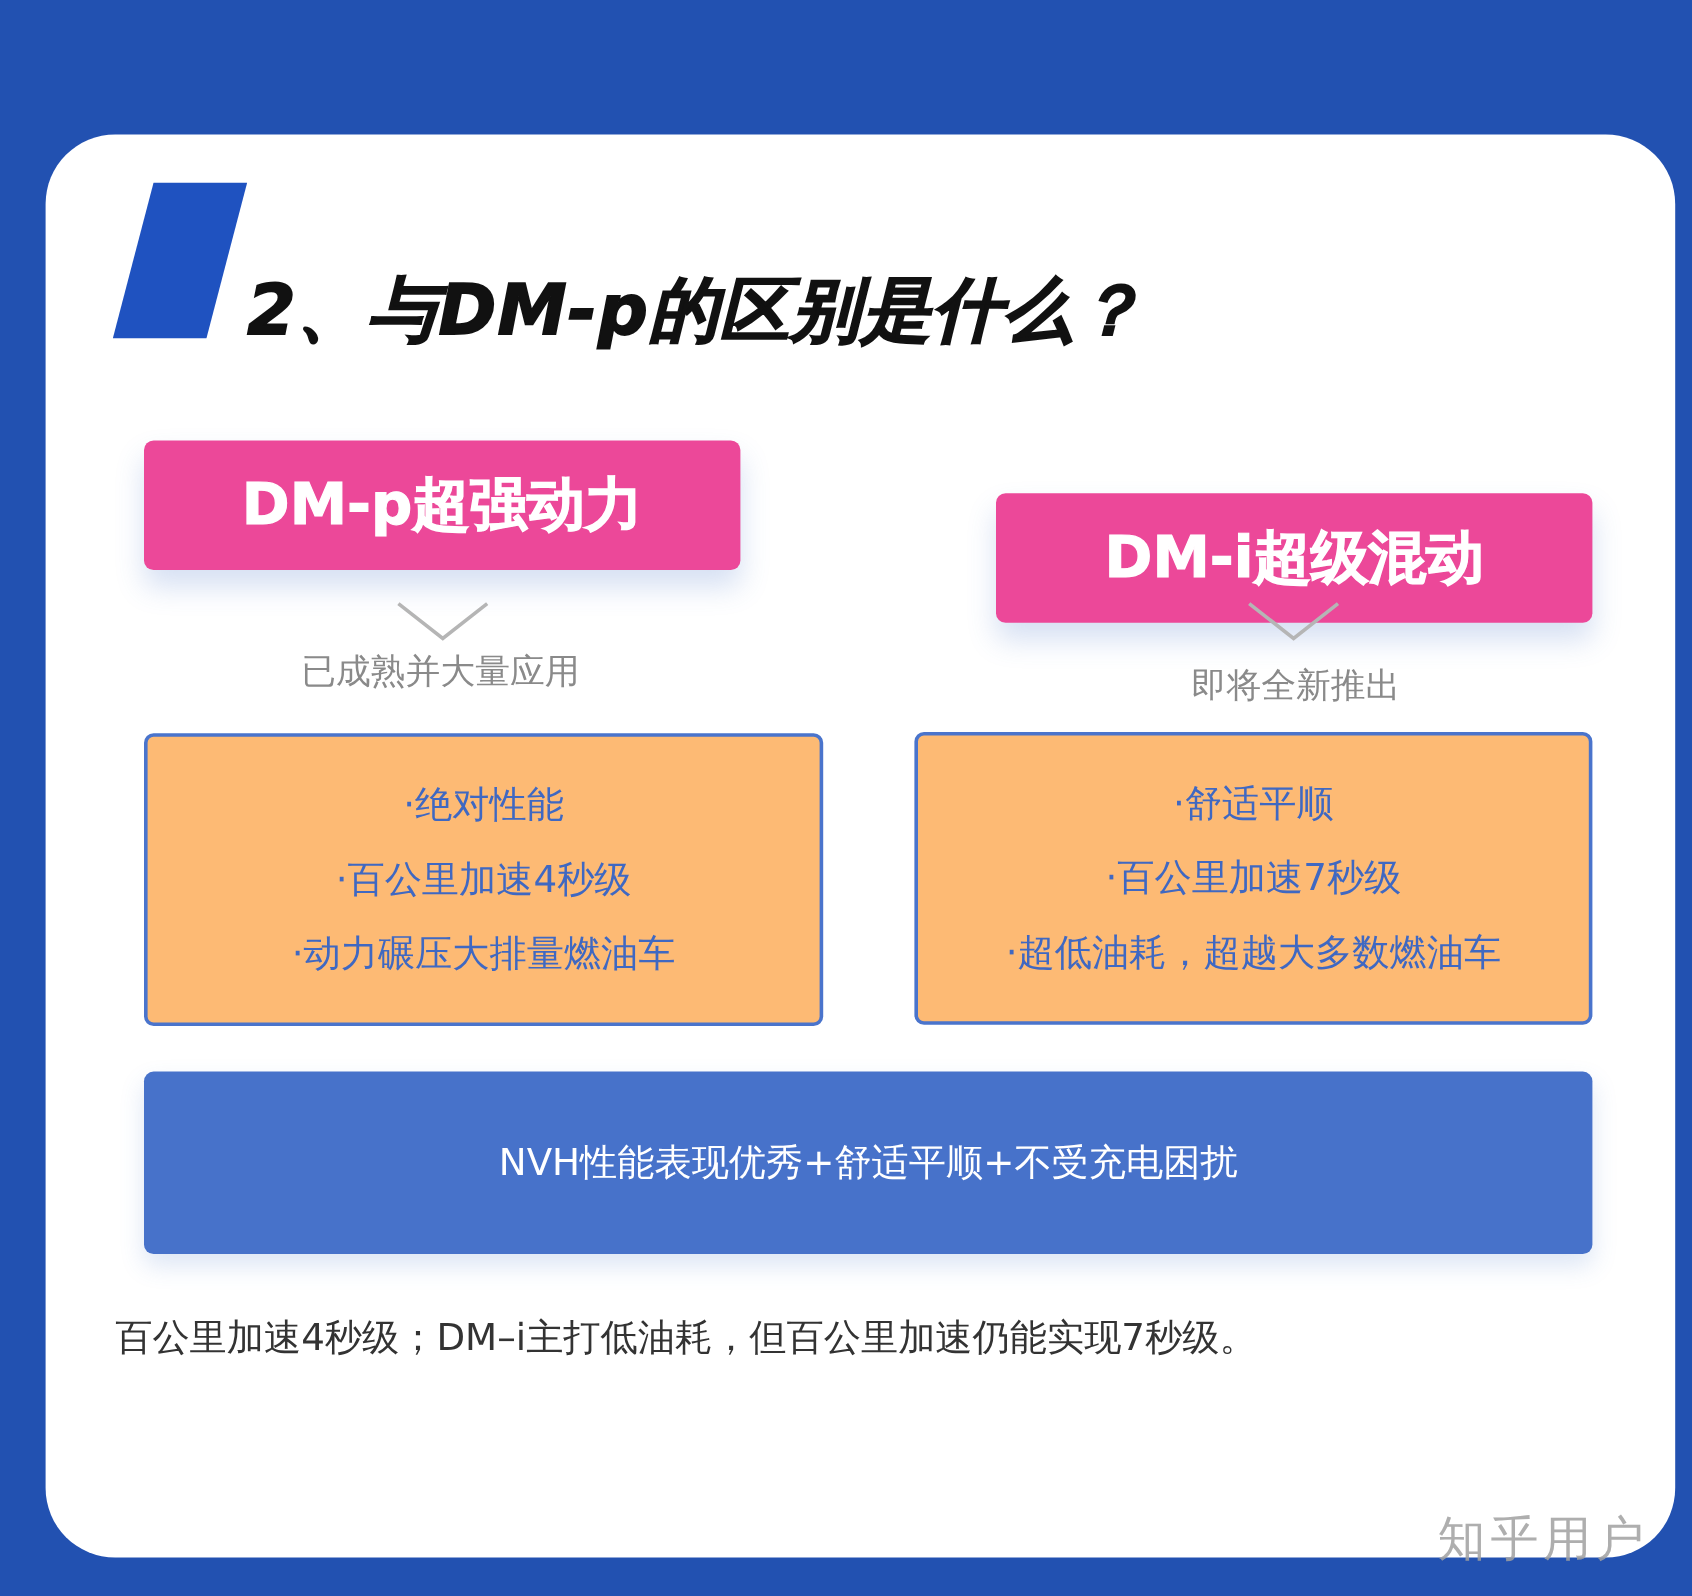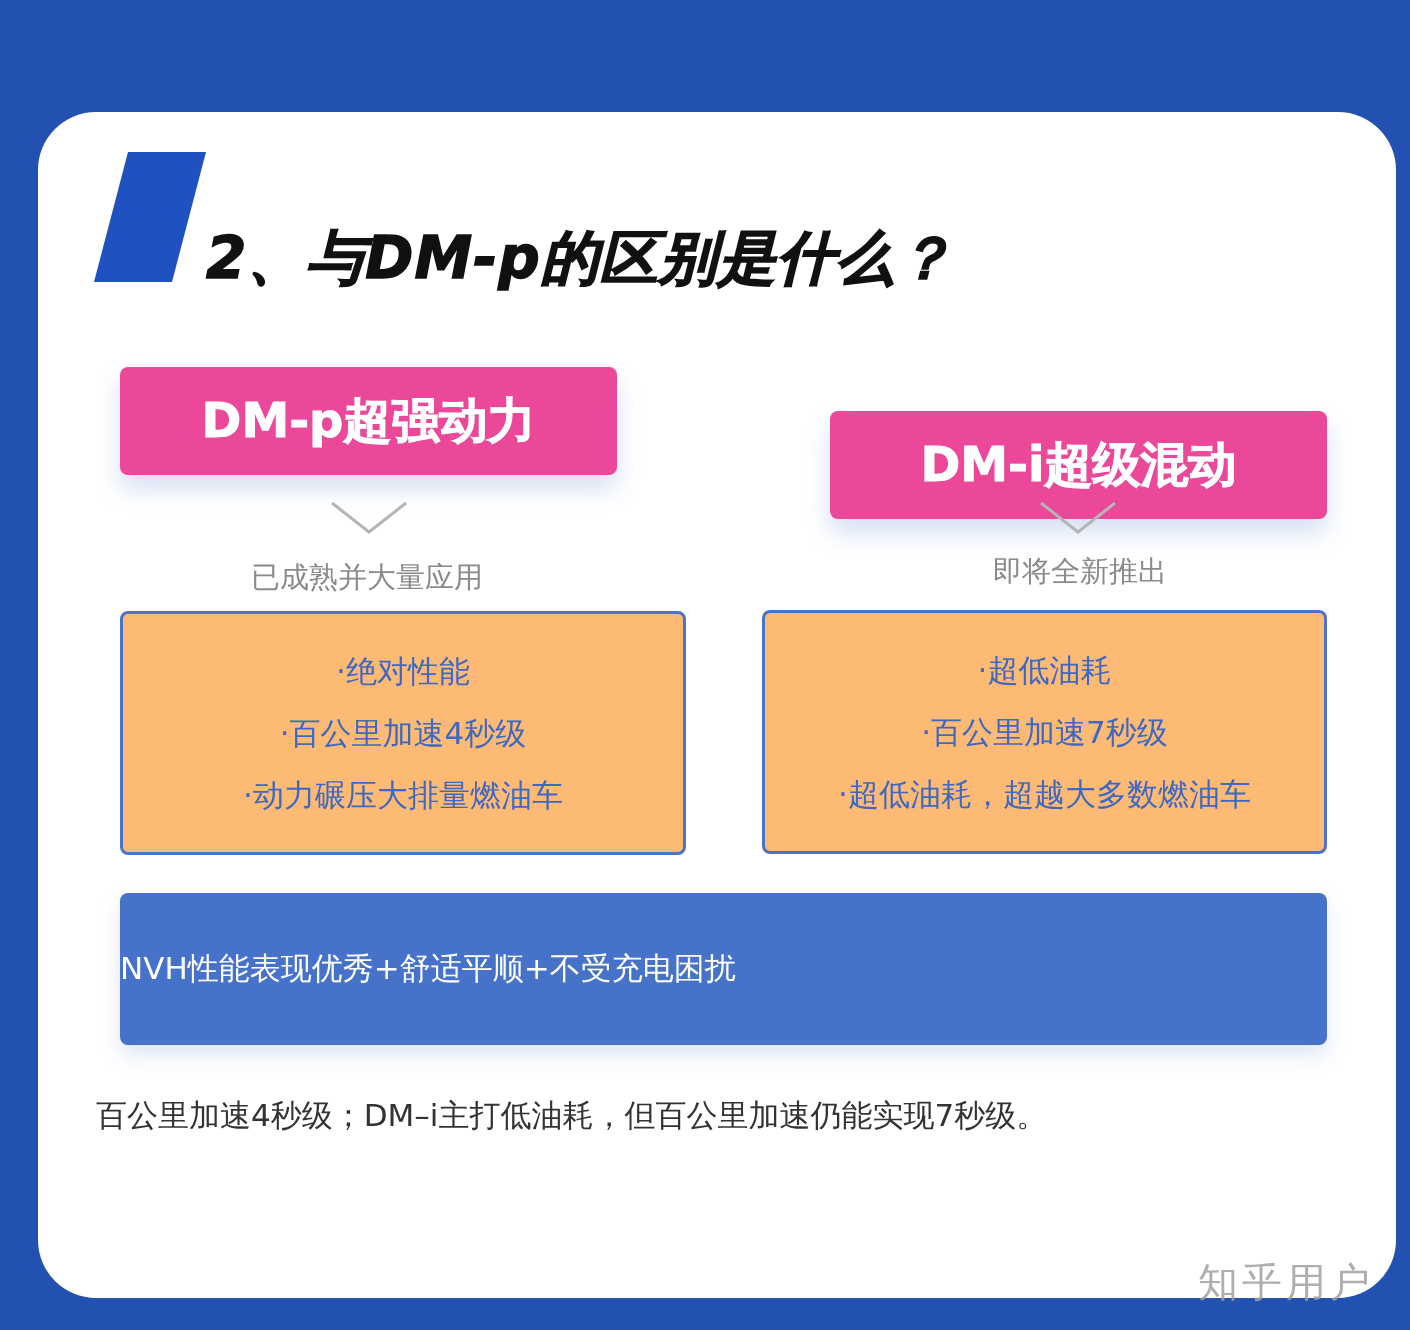--- a/index.html
+++ b/index.html
@@ -37,37 +37,37 @@
   .pill.right { left: 830px; top: 365px; width: 497px; margin-top: 46px; }
   .chev {
     position: absolute; width: 80px; height: 36px;
   }
   .chev.left { left: 329px; top: 500px; }
   .chev.right { left: 1038px; top: 500px; }
   .sub {
     position: absolute; font-size: 29px; color: #8a8a8a;
     white-space: nowrap; transform: translateX(-50%);
   }
-  .sub.left { left: 367px; top: 558px; }
+  .sub.left { left: 367px; top: 540px; }
   .sub.right { left: 1068px; top: 552px; margin-left: 12px; }
   .box {
     position: absolute; border: 3px solid #4a74cc; border-radius: 8px;
     background: #fdba74; box-sizing: border-box;
     display: flex; flex-direction: column; align-items: center; justify-content: center;
   }
   .box.left { left: 120px; top: 611px; width: 566px; height: 244px; }
   .box.right { left: 762px; top: 610px; width: 565px; height: 244px; }
   .box .line {
     font-size: 31px; color: #3f68c2; line-height: 62px; white-space: nowrap;
   }
   .banner {
     position: absolute; left: 120px; top: 893px; width: 1207px; height: 152px;
     background: #4772ca; border-radius: 8px;
     box-shadow: 0 10px 20px rgba(69,114,202,0.18);
-    display: flex; align-items: center; 
+    display: flex; align-items: center; justify-content: center;
     color: #ffffff; font-size: 31px;
   }
   .para {
     position: absolute; left: 96px; top: 1088px; width: 1250px;
     font-size: 31px; color: #333333; line-height: 55px;
   }
   .para div { white-space: nowrap; }
   .watermark {
     position: absolute; left: 1198px; top: 1255px;
     font-size: 40px; color: rgba(160,160,160,0.85); letter-spacing: 4px;
@@ -101,21 +101,21 @@
 
 <div class="sub left">已成熟并大量应用</div>
 <div class="sub right">即将全新推出</div>
 
 <div class="box left">
   <div class="line">·绝对性能</div>
   <div class="line">·百公里加速4秒级</div>
   <div class="line">·动力碾压大排量燃油车</div>
 </div>
 <div class="box right">
-  <div class="line">·超低油耗</div>
+  <div class="line">·舒适平顺</div>
   <div class="line">·百公里加速7秒级</div>
   <div class="line">·超低油耗，超越大多数燃油车</div>
 </div>
 
 <div class="banner">
   <span>NVH性能表现优秀+舒适平顺+不受充电困扰</span>
 </div>
 
 <div class="para">
   <div>百公里加速4秒级；DM–i主打低油耗，但百公里加速仍能实现7秒级。</div>

